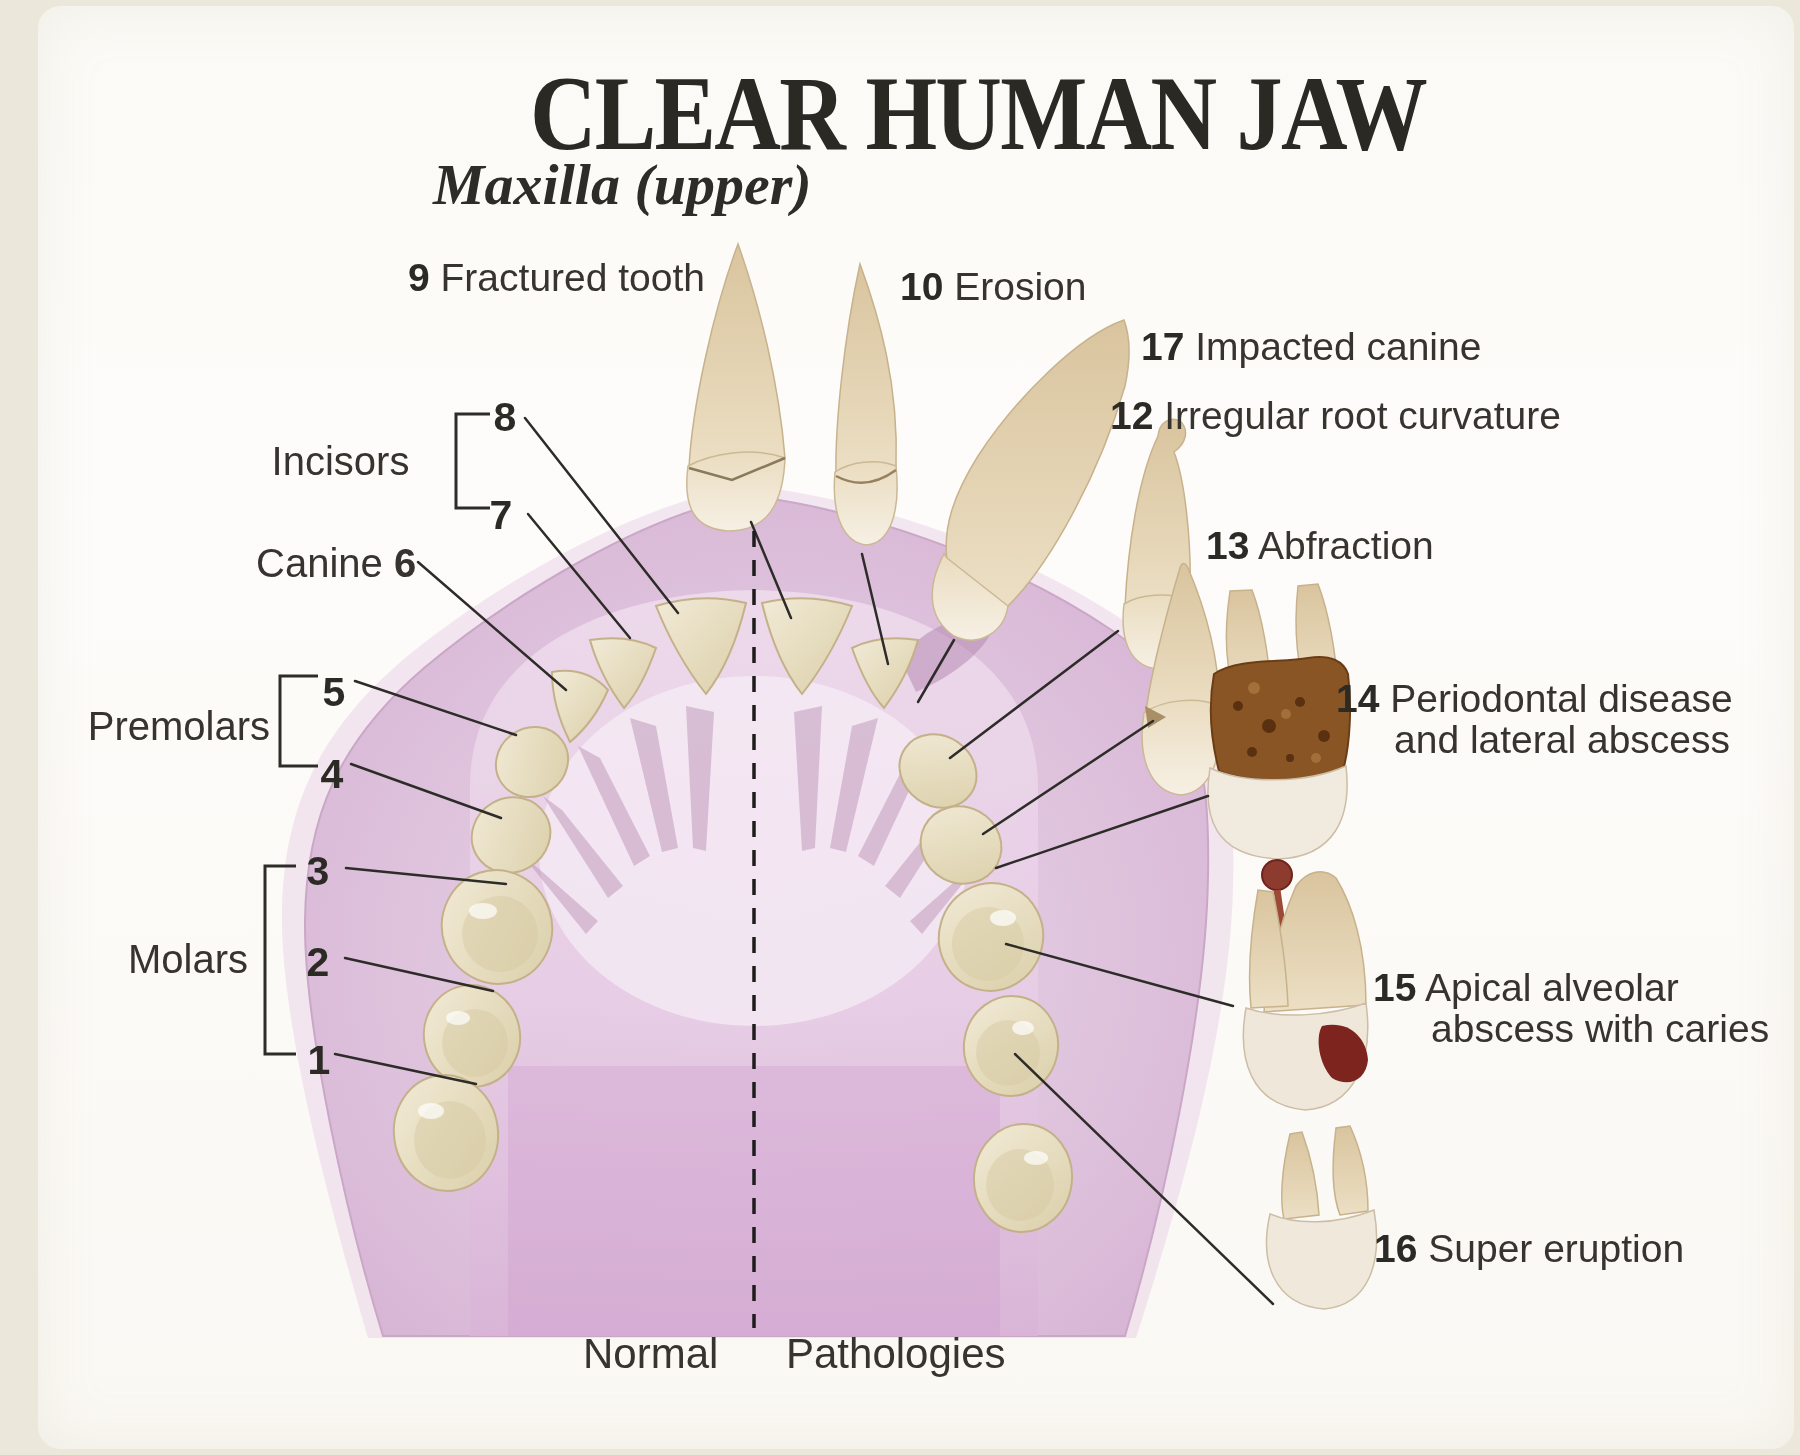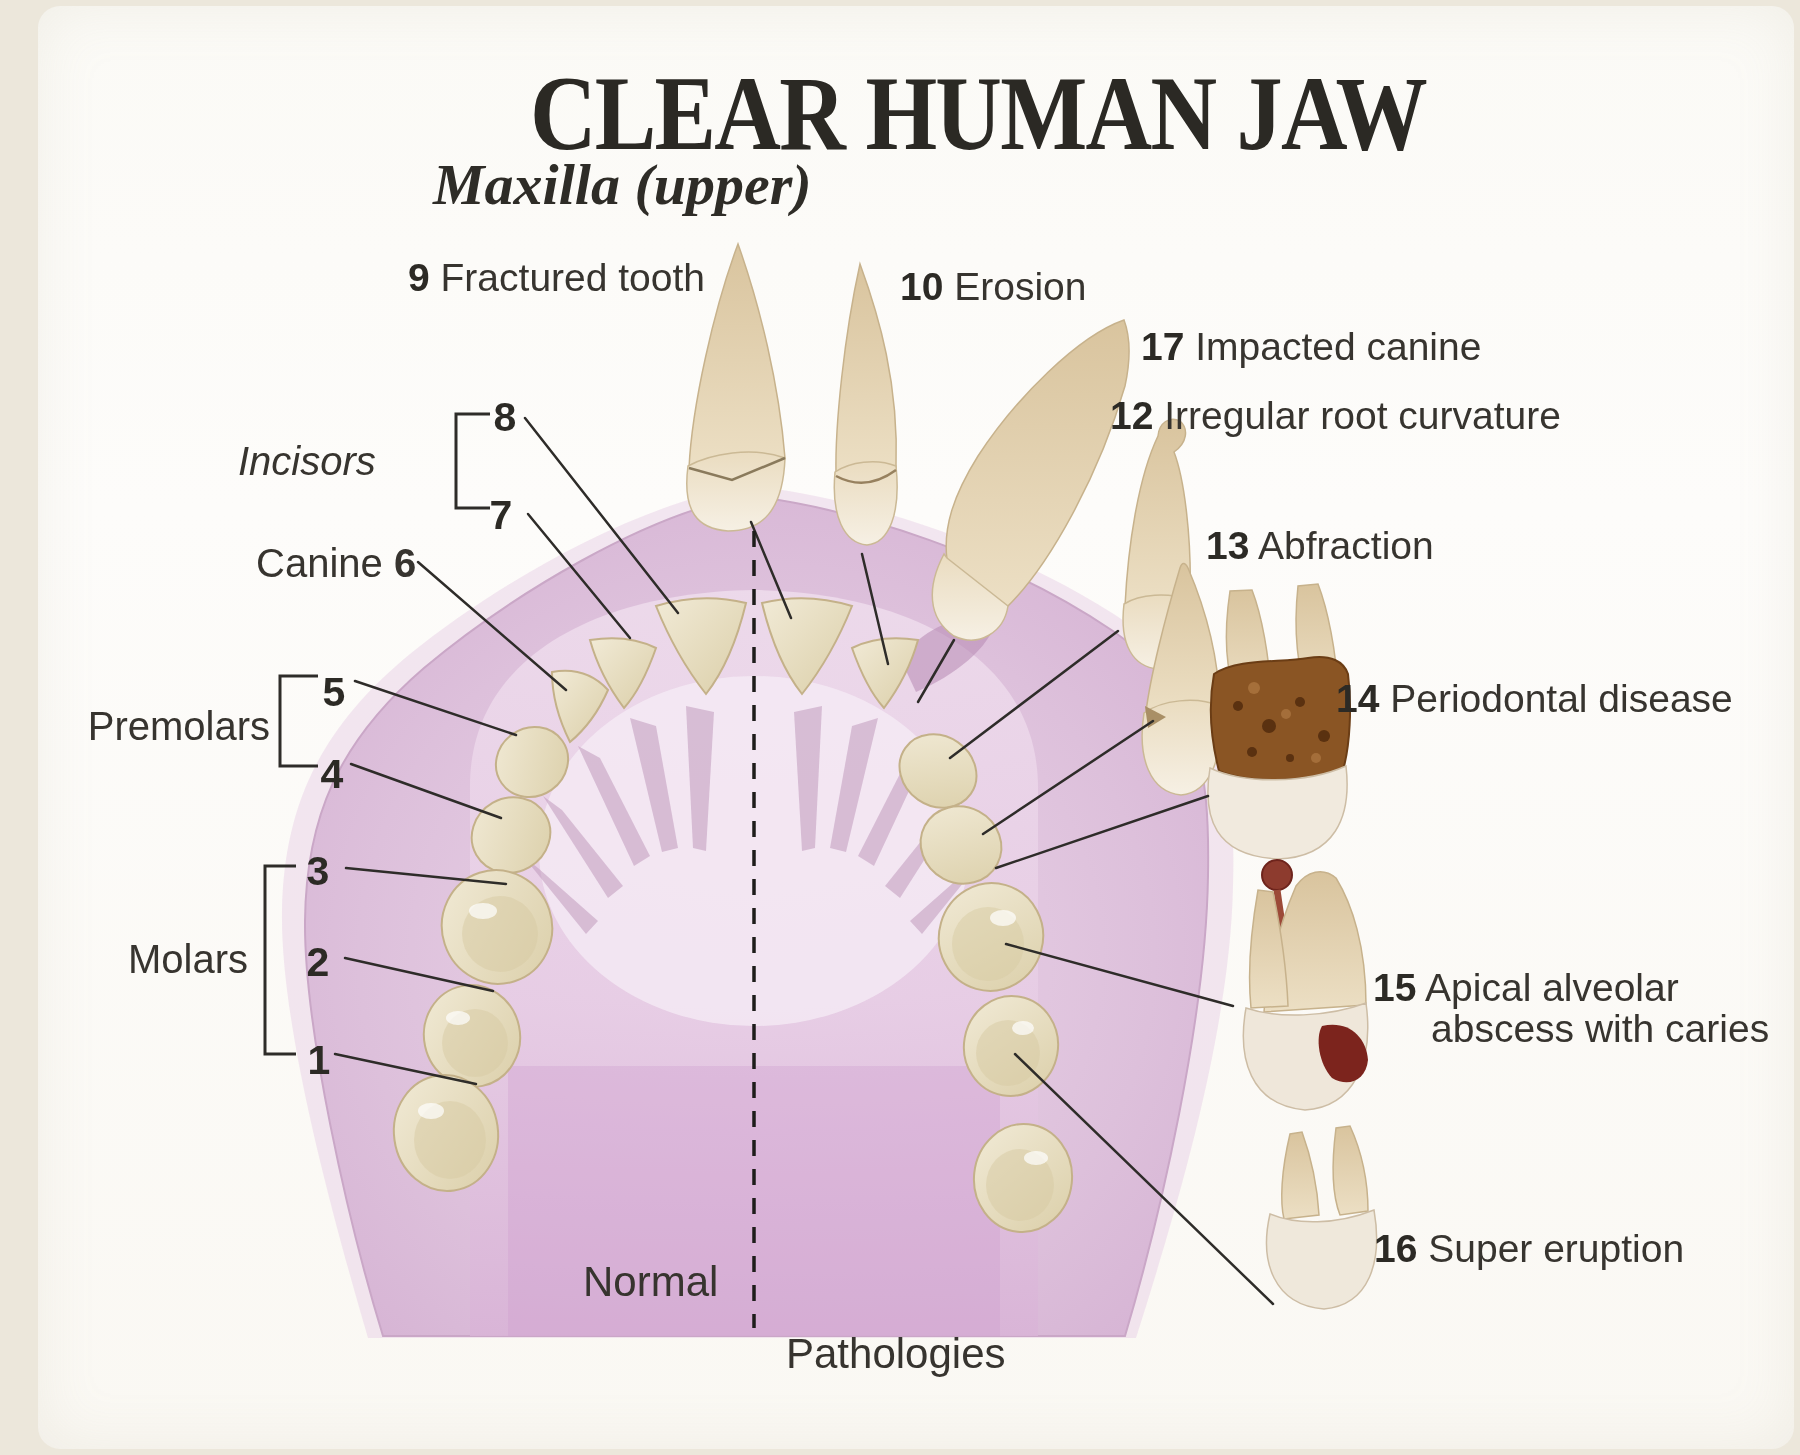--- a/index.html
+++ b/index.html
@@ -225,21 +225,21 @@
       <path d="M280 670 L242 670 L242 760 L280 760"></path>
       <path d="M258 860 L227 860 L227 1048 L258 1048"></path>
     </g>
 
     <line x1="716" y1="525" x2="716" y2="1322" stroke="#1e1d1b" stroke-width="3.5" stroke-dasharray="16 13"></line>
   </svg>
 
   <div class="txt title">CLEAR HUMAN JAW</div>
   <div class="txt subtitle">Maxilla (upper)</div>
 
-  <div class="txt grp" style="left:200px;top:434px;width:205px;text-align:left;font-style:italic;">Incisors</div>
+  <div class="txt grp" style="left:200px;top:434px;width:205px;text-align:center;">Incisors</div>
   <div class="txt grp" style="left:218px;top:536px;">
     <span>Canine</span>
     <b>6</b>
   </div>
   <div class="txt grp" style="left:30px;top:699px;width:202px;text-align:right;">Premolars</div>
   <div class="txt grp" style="left:20px;top:932px;width:190px;text-align:right;">Molars</div>
 
   <div class="txt num" style="left:444px;top:390px;">8</div>
   <div class="txt num" style="left:440px;top:488px;">7</div>
   <div class="txt num" style="left:273px;top:665px;">5</div>
@@ -264,26 +264,27 @@
     <b>12</b>
     <span>Irregular root curvature</span>
   </div>
   <div class="txt lbl" style="left:1168px;top:519px;">
     <b>13</b>
     <span>Abfraction</span>
   </div>
   <div class="txt lbl" style="left:1298px;top:672px;">
     <b>14</b>
     <span>Periodontal disease</span>
+    <span class="l2">and lateral abscess</span>
   </div>
   <div class="txt lbl" style="left:1335px;top:961px;">
     <b>15</b>
     <span>Apical alveolar</span>
     <span class="l2">abscess with caries</span>
   </div>
   <div class="txt lbl" style="left:1336px;top:1222px;text-align:center;">
     <b>16</b>
     <span>Super eruption</span>
   </div>
 
-  <div class="txt footerlbl" style="left:545px;top:1254px;">Normal</div>
+  <div class="txt footerlbl" style="left:545px;top:1326px;">Normal</div>
   <div class="txt footerlbl" style="left:748px;top:1326px;text-align:right;">Pathologies</div>
 </div>
 
 </body></html>

